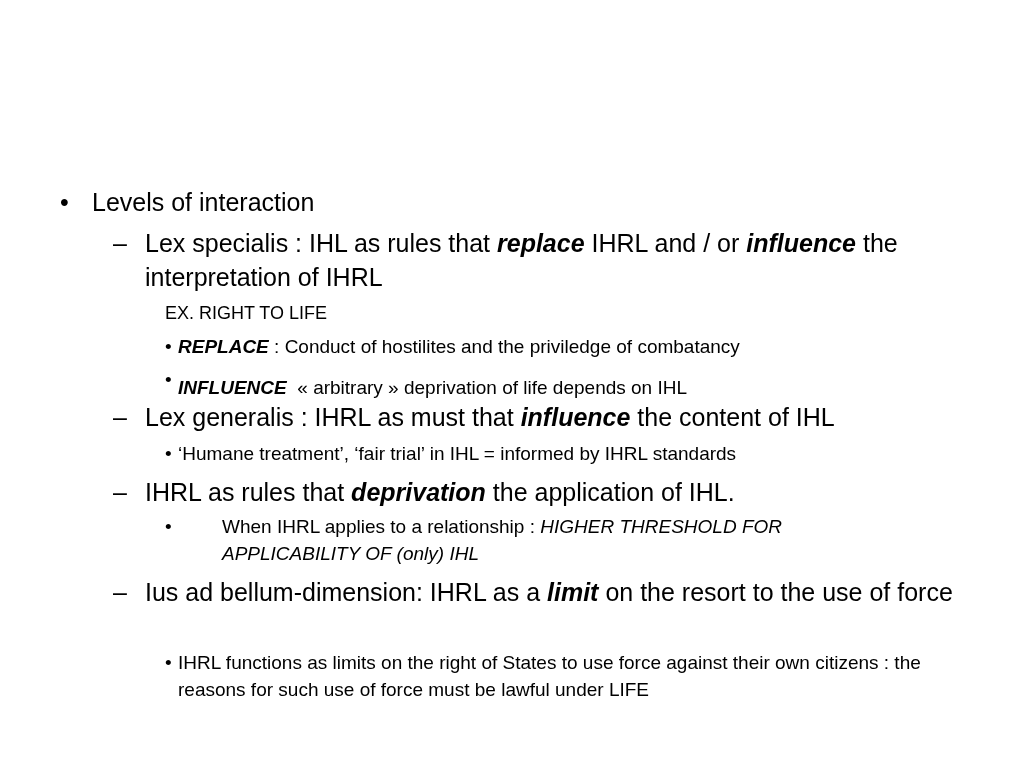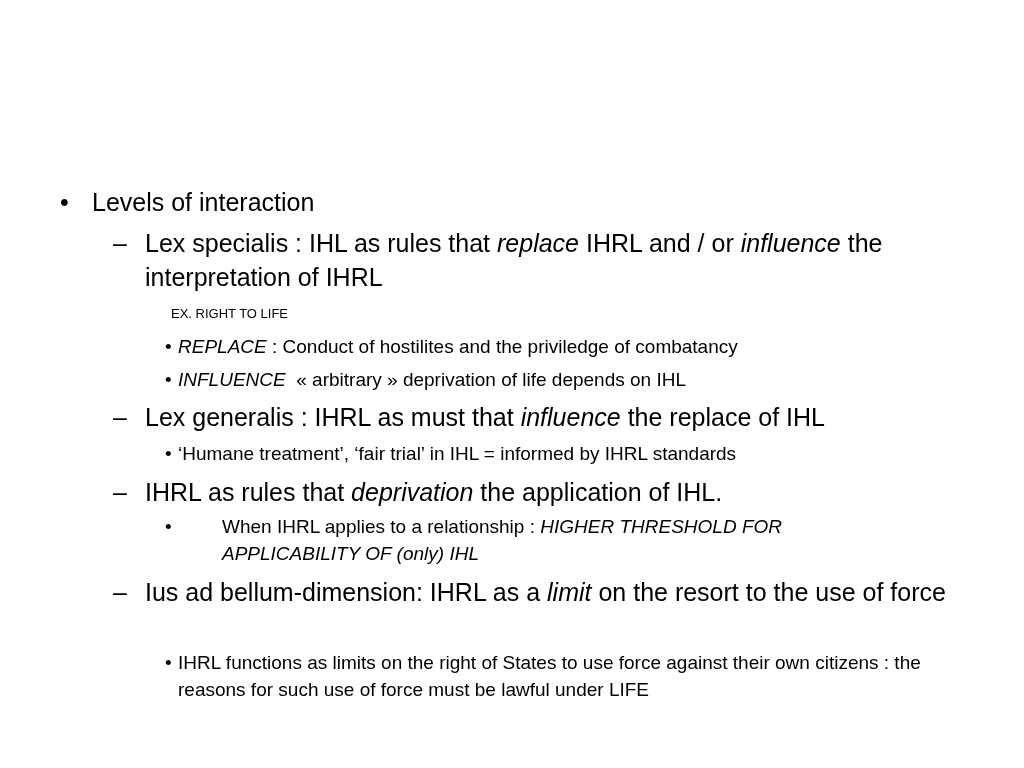--- a/index.html
+++ b/index.html
@@ -10,22 +10,22 @@
   .slide { position: absolute; left: 0; top: 0; width: 1024px; height: 768px; }
   .l1 { position: absolute; left: 60px; font-size: 25px; line-height: 34px; }
   .l1 .mark { position: absolute; left: 0; width: 20px; }
   .l1 .txt { position: absolute; left: 32px; white-space: nowrap; }
   .l2 { position: absolute; left: 113px; font-size: 25px; line-height: 34px; width: 870px; }
   .l2 .mark { position: absolute; left: 0; }
   .l2 .txt { position: absolute; left: 32px; width: 840px; }
   .l3 { position: absolute; left: 165px; font-size: 19px; line-height: 27px; width: 800px; }
   .l3 .mark { position: absolute; left: 0; }
   .l3 .txt { position: absolute; left: 13px; width: 760px; }
-  .plain { position: absolute; left: 171px; font-size: 13px; line-height: 27px; }
-  .bi { font-weight: normal; font-style: italic; }
+  .plain { position: absolute; left: 165px; font-size: 18px; line-height: 27px; }
+  .bi { font-weight: bold; font-style: italic; }
   .it { font-style: italic; }
 </style>
 </head>
 <body>
 
 <div class="slide">
 
   <div class="l1" style="top:185px;">
     <span class="mark">•</span>
     <span class="txt">Levels of interaction</span>
@@ -40,26 +40,26 @@
 
   <div class="plain" style="top:300px;">EX. RIGHT TO LIFE</div>
 
   <div class="l3" style="top:333px;">
     <span class="mark">•</span>
     <span class="txt"><span class="bi">REPLACE</span><span> : Conduct of hostilites and the priviledge of combatancy</span></span>
   </div>
 
   <div class="l3" style="top:366px;">
     <span class="mark">•</span>
-    <span class="txt" style="white-space:pre;"><span class="bi">INFLUENCE</span><span>  « arbitrary » deprivation of life depends on IHL</span></span>
+    <span class="txt" style="white-space:pre;margin-top:8px;"><span class="bi">INFLUENCE</span><span>  « arbitrary » deprivation of life depends on IHL</span></span>
   </div>
 
   <div class="l2" style="top:400px;">
     <span class="mark">–</span>
-    <span class="txt"><span>Lex generalis : IHRL as must that </span><span class="bi">influence</span><span> the replace of IHL</span></span>
+    <span class="txt"><span>Lex generalis : IHRL as must that </span><span class="bi">influence</span><span> the content of IHL</span></span>
   </div>
 
   <div class="l3" style="top:440px;">
     <span class="mark">•</span>
     <span class="txt">‘Humane treatment’, ‘fair trial’ in IHL = informed by IHRL standards</span>
   </div>
 
   <div class="l2" style="top:475px;">
     <span class="mark">–</span>
     <span class="txt"><span>IHRL as rules that </span><span class="bi">deprivation</span><span> the application of IHL.</span></span>

